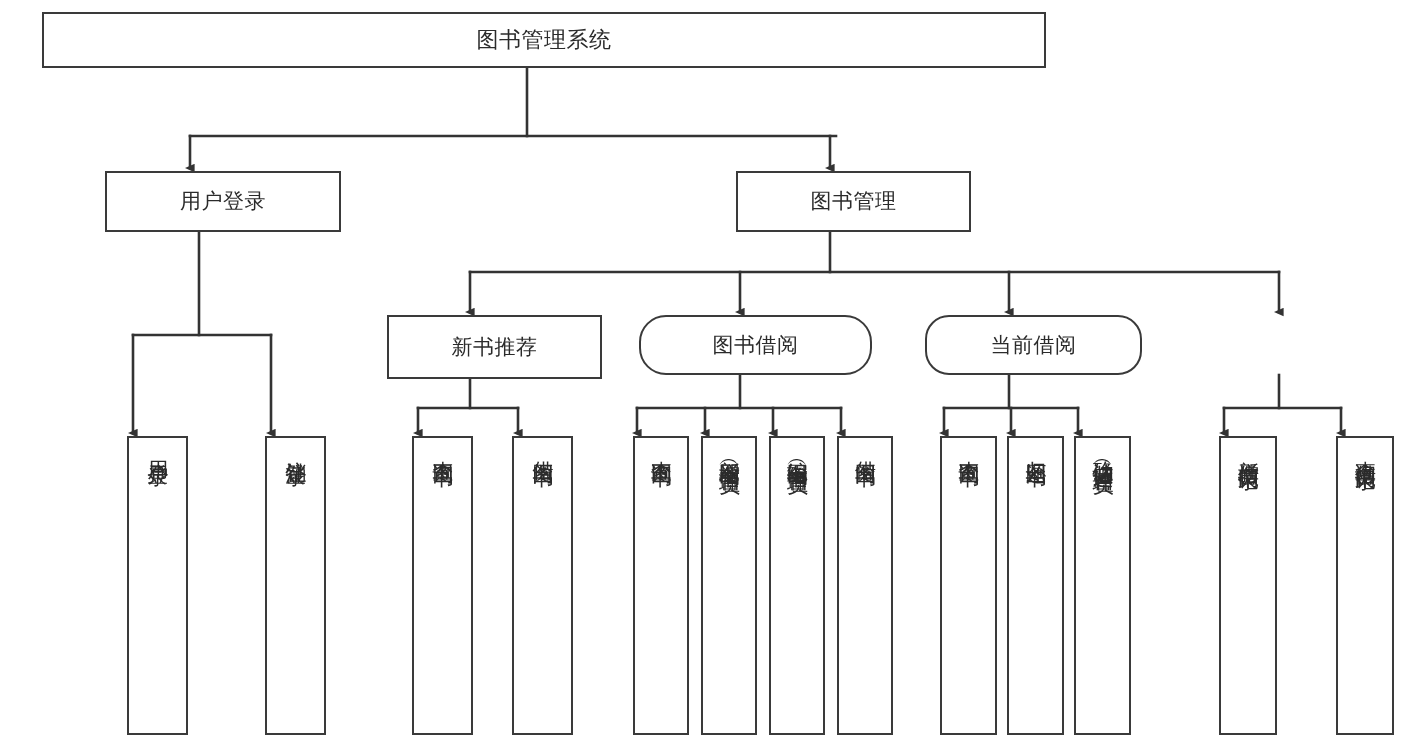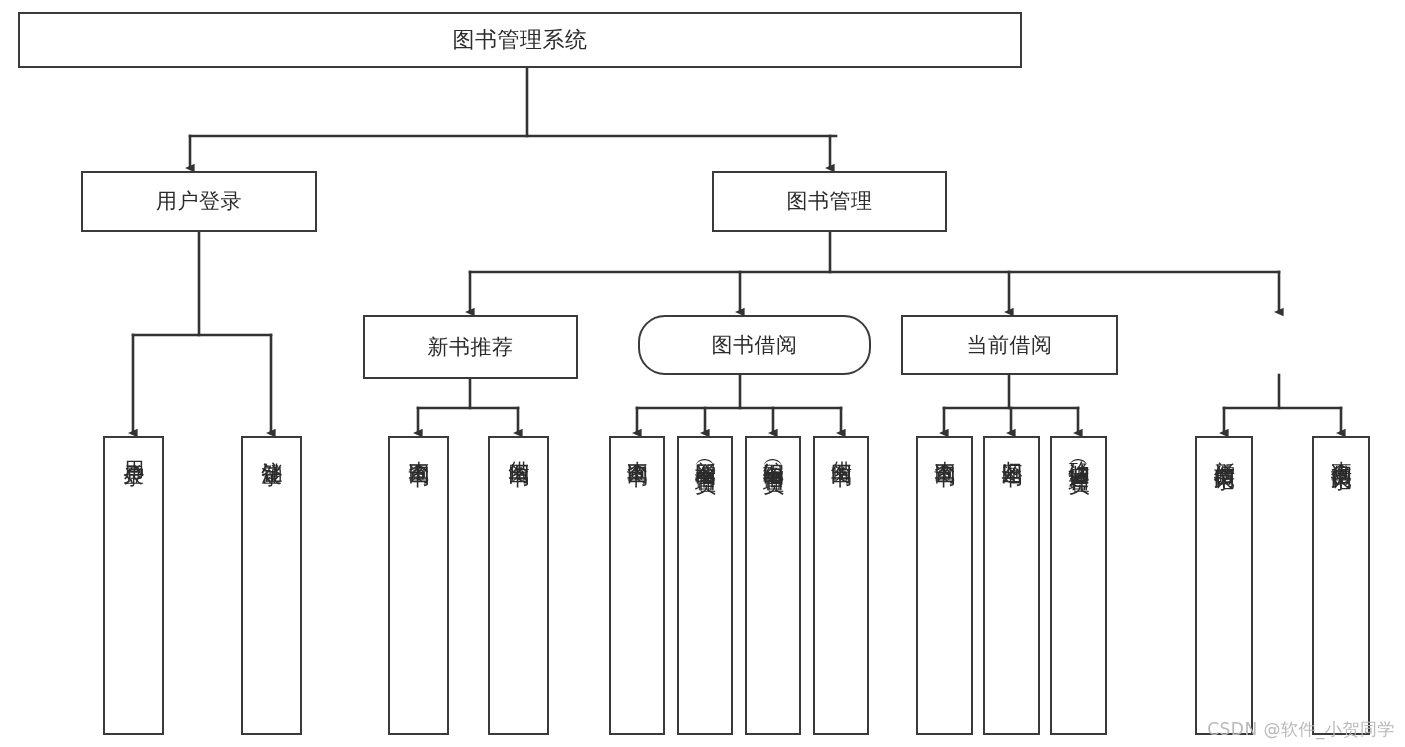--- a/index.html
+++ b/index.html
@@ -30,20 +30,21 @@
     position: absolute;
     box-sizing: border-box;
     border: 2px solid #3a3a3a;
     background: #ffffff;
     display: flex;
     align-items: center;
     justify-content: center;
     color: #2b2b2b;
     line-height: 1.18;
     text-align: center;
+    margin-left: 24px;
   }
   .node .node-label {
     display: block;
     white-space: pre-line;
   }
   
   .node.horiz .node-label {
     writing-mode: horizontal-tb;
     font-size: 21px;
     letter-spacing: 0.5px;
@@ -134,24 +135,24 @@
   <div class="node horiz" style="left:81px; top:171px; width:236px; height:61px;">
     <span class="node-label">用户登录</span>
   </div>
   <div class="node horiz" style="left:712px; top:171px; width:235px; height:61px;">
     <span class="node-label">图书管理</span>
   </div>
 
   <div class="node horiz" style="left:363px; top:315px; width:215px; height:64px;">
     <span class="node-label">新书推荐</span>
   </div>
-  <div class="node horiz" style="left:638px; top:315px; width:233px; height:60px;border-radius:27px;">
+  <div class="node horiz" style="left:615px; top:315px; width:233px; height:60px;border-radius:27px;">
     <span class="node-label">图书借阅</span>
   </div>
-  <div class="node horiz" style="left:901px; top:315px; width:217px; height:60px;">
+  <div class="node horiz" style="left:901px; top:315px; width:217px; height:60px;border-radius:24px;">
     <span class="node-label">当前借阅</span>
   </div>
 
   <div class="node leaf" style="left:103px; top:436px; width:61px; height:299px;">
     <span class="node-label">用户登录</span>
   </div>
   <div class="node leaf" style="left:241px; top:436px; width:61px; height:299px;">
     <span class="node-label">注销登录</span>
   </div>
 
@@ -185,14 +186,13 @@
     <span class="node-label">确认归还（管理员）</span>
   </div>
 
   <div class="node leaf" style="left:1195px; top:436px; width:58px; height:299px;">
     <span class="node-label">新增借阅记录</span>
   </div>
   <div class="node leaf" style="left:1312px; top:436px; width:58px; height:299px;">
     <span class="node-label">查询借阅记录</span>
   </div>
 
-  <div id="watermark">CSDN @软件_小贺同学</div>
 </div>
 
 </body></html>

